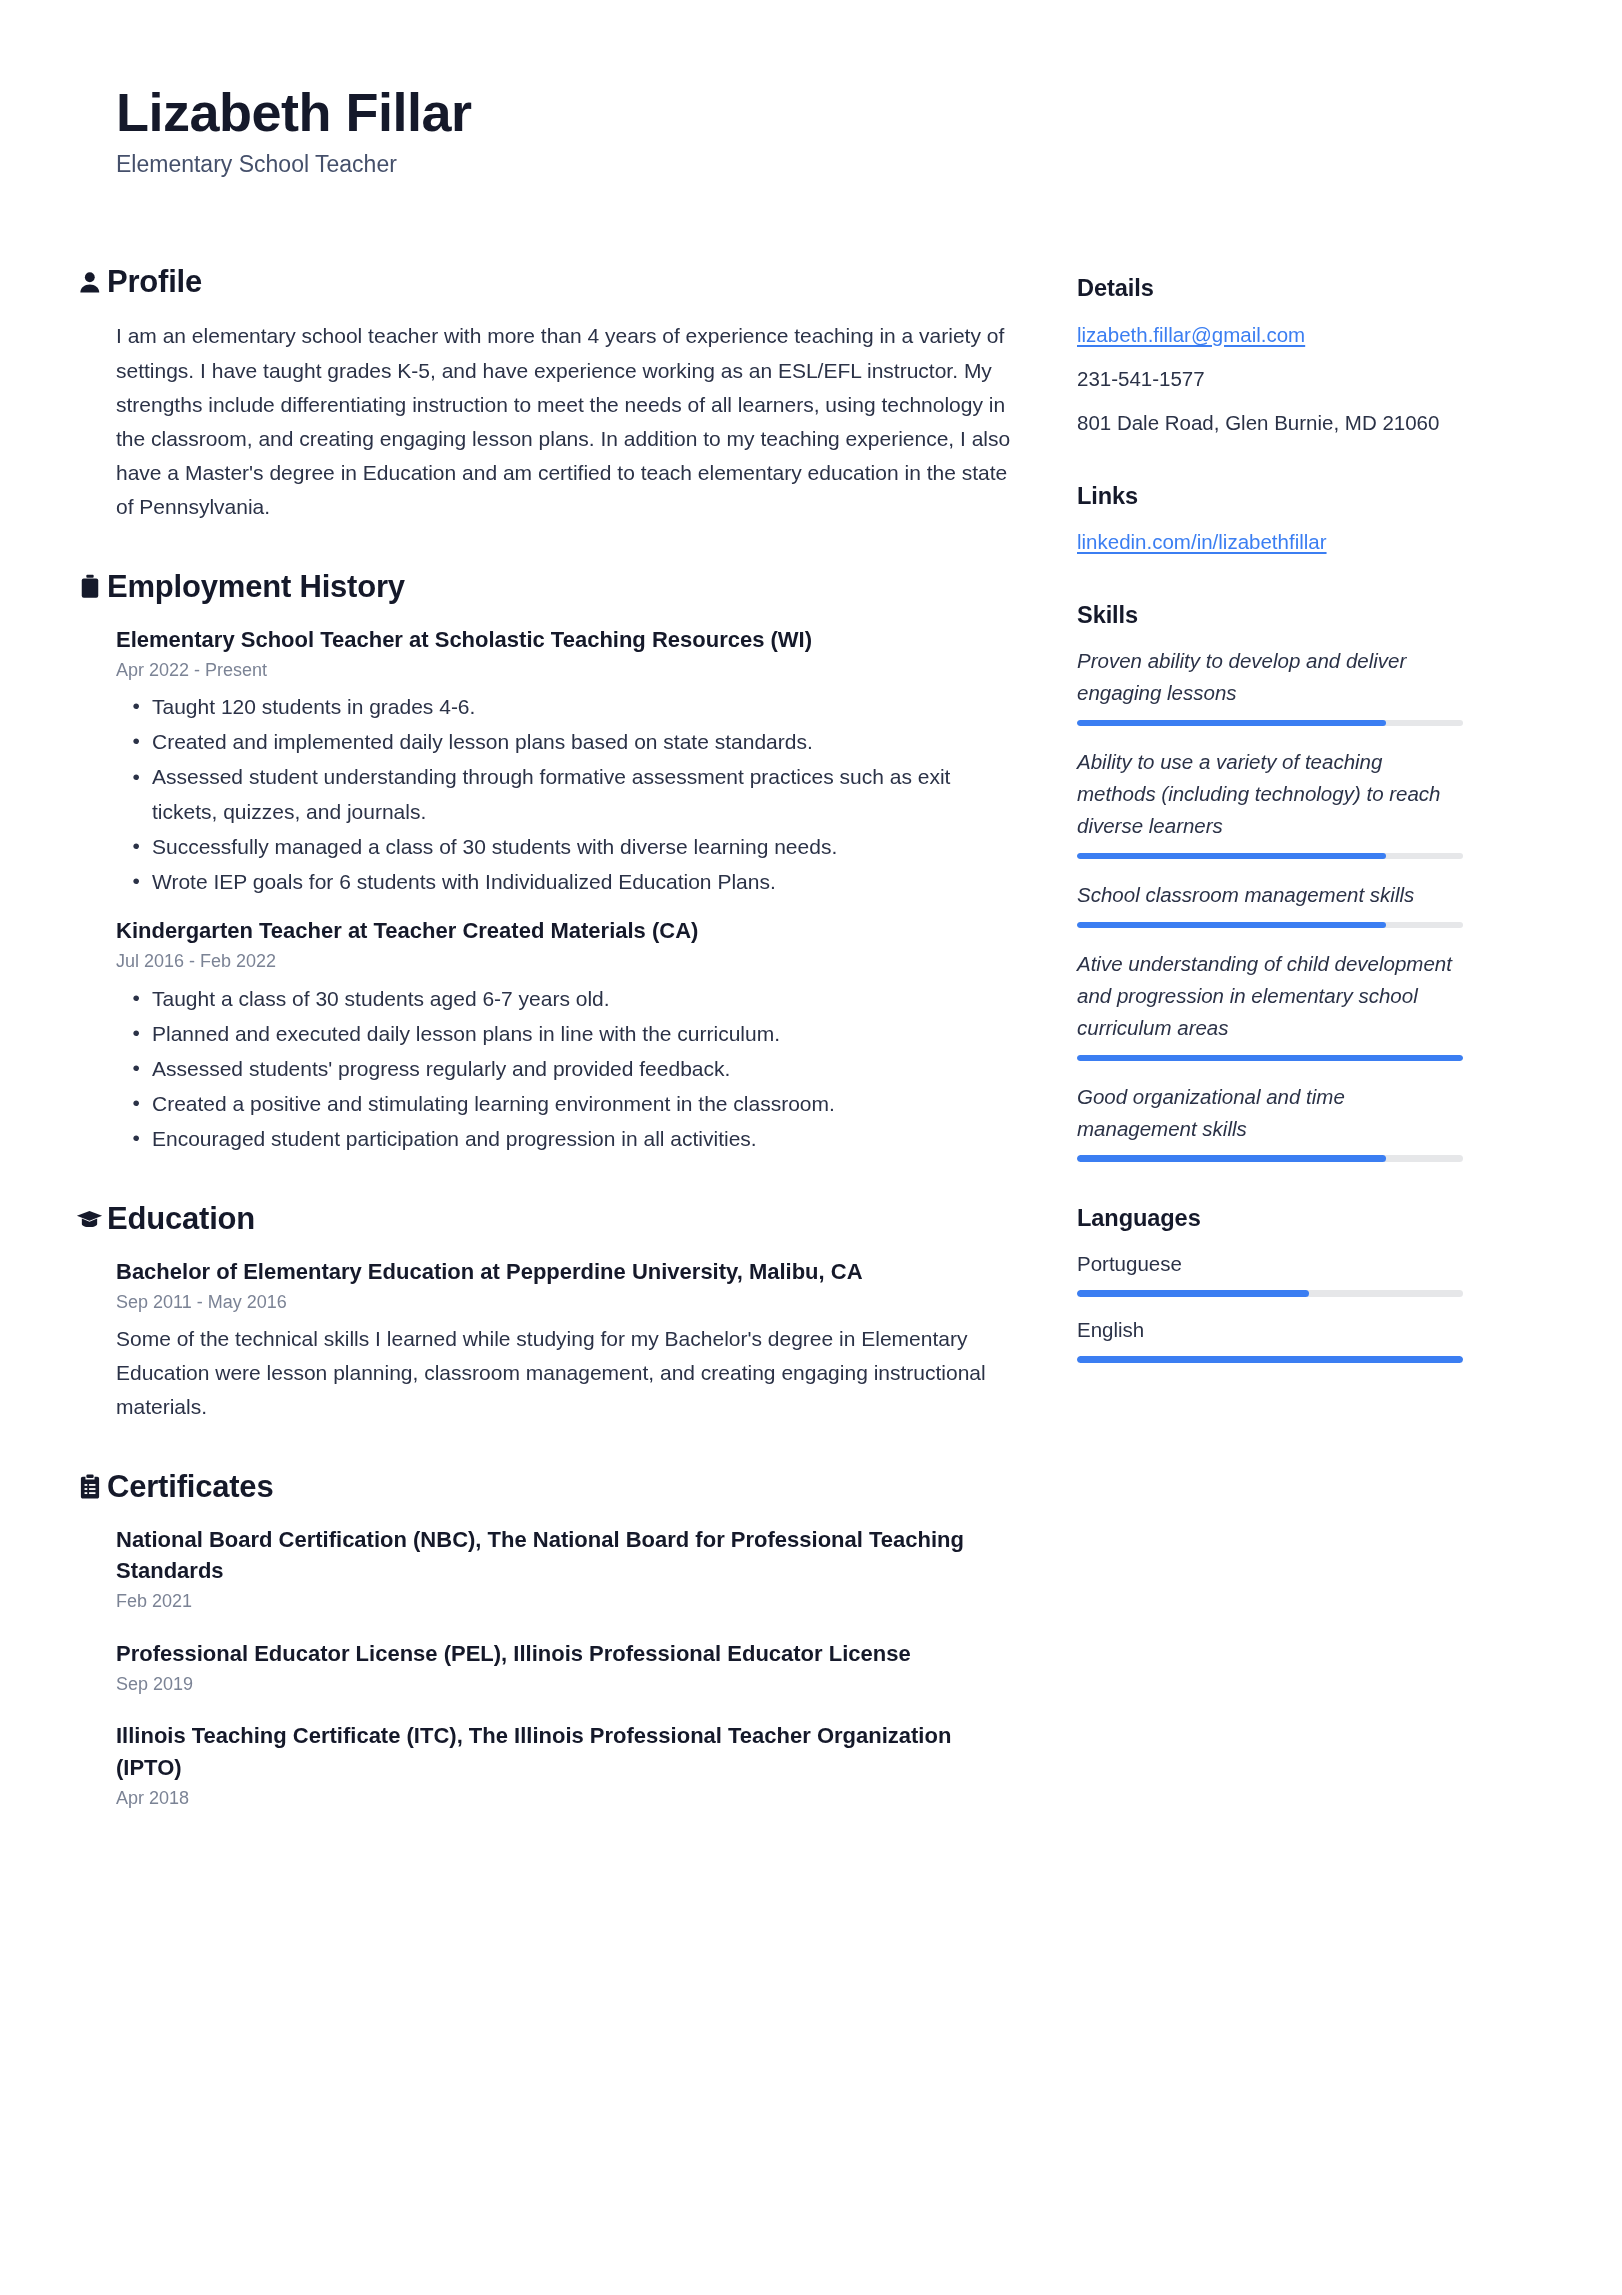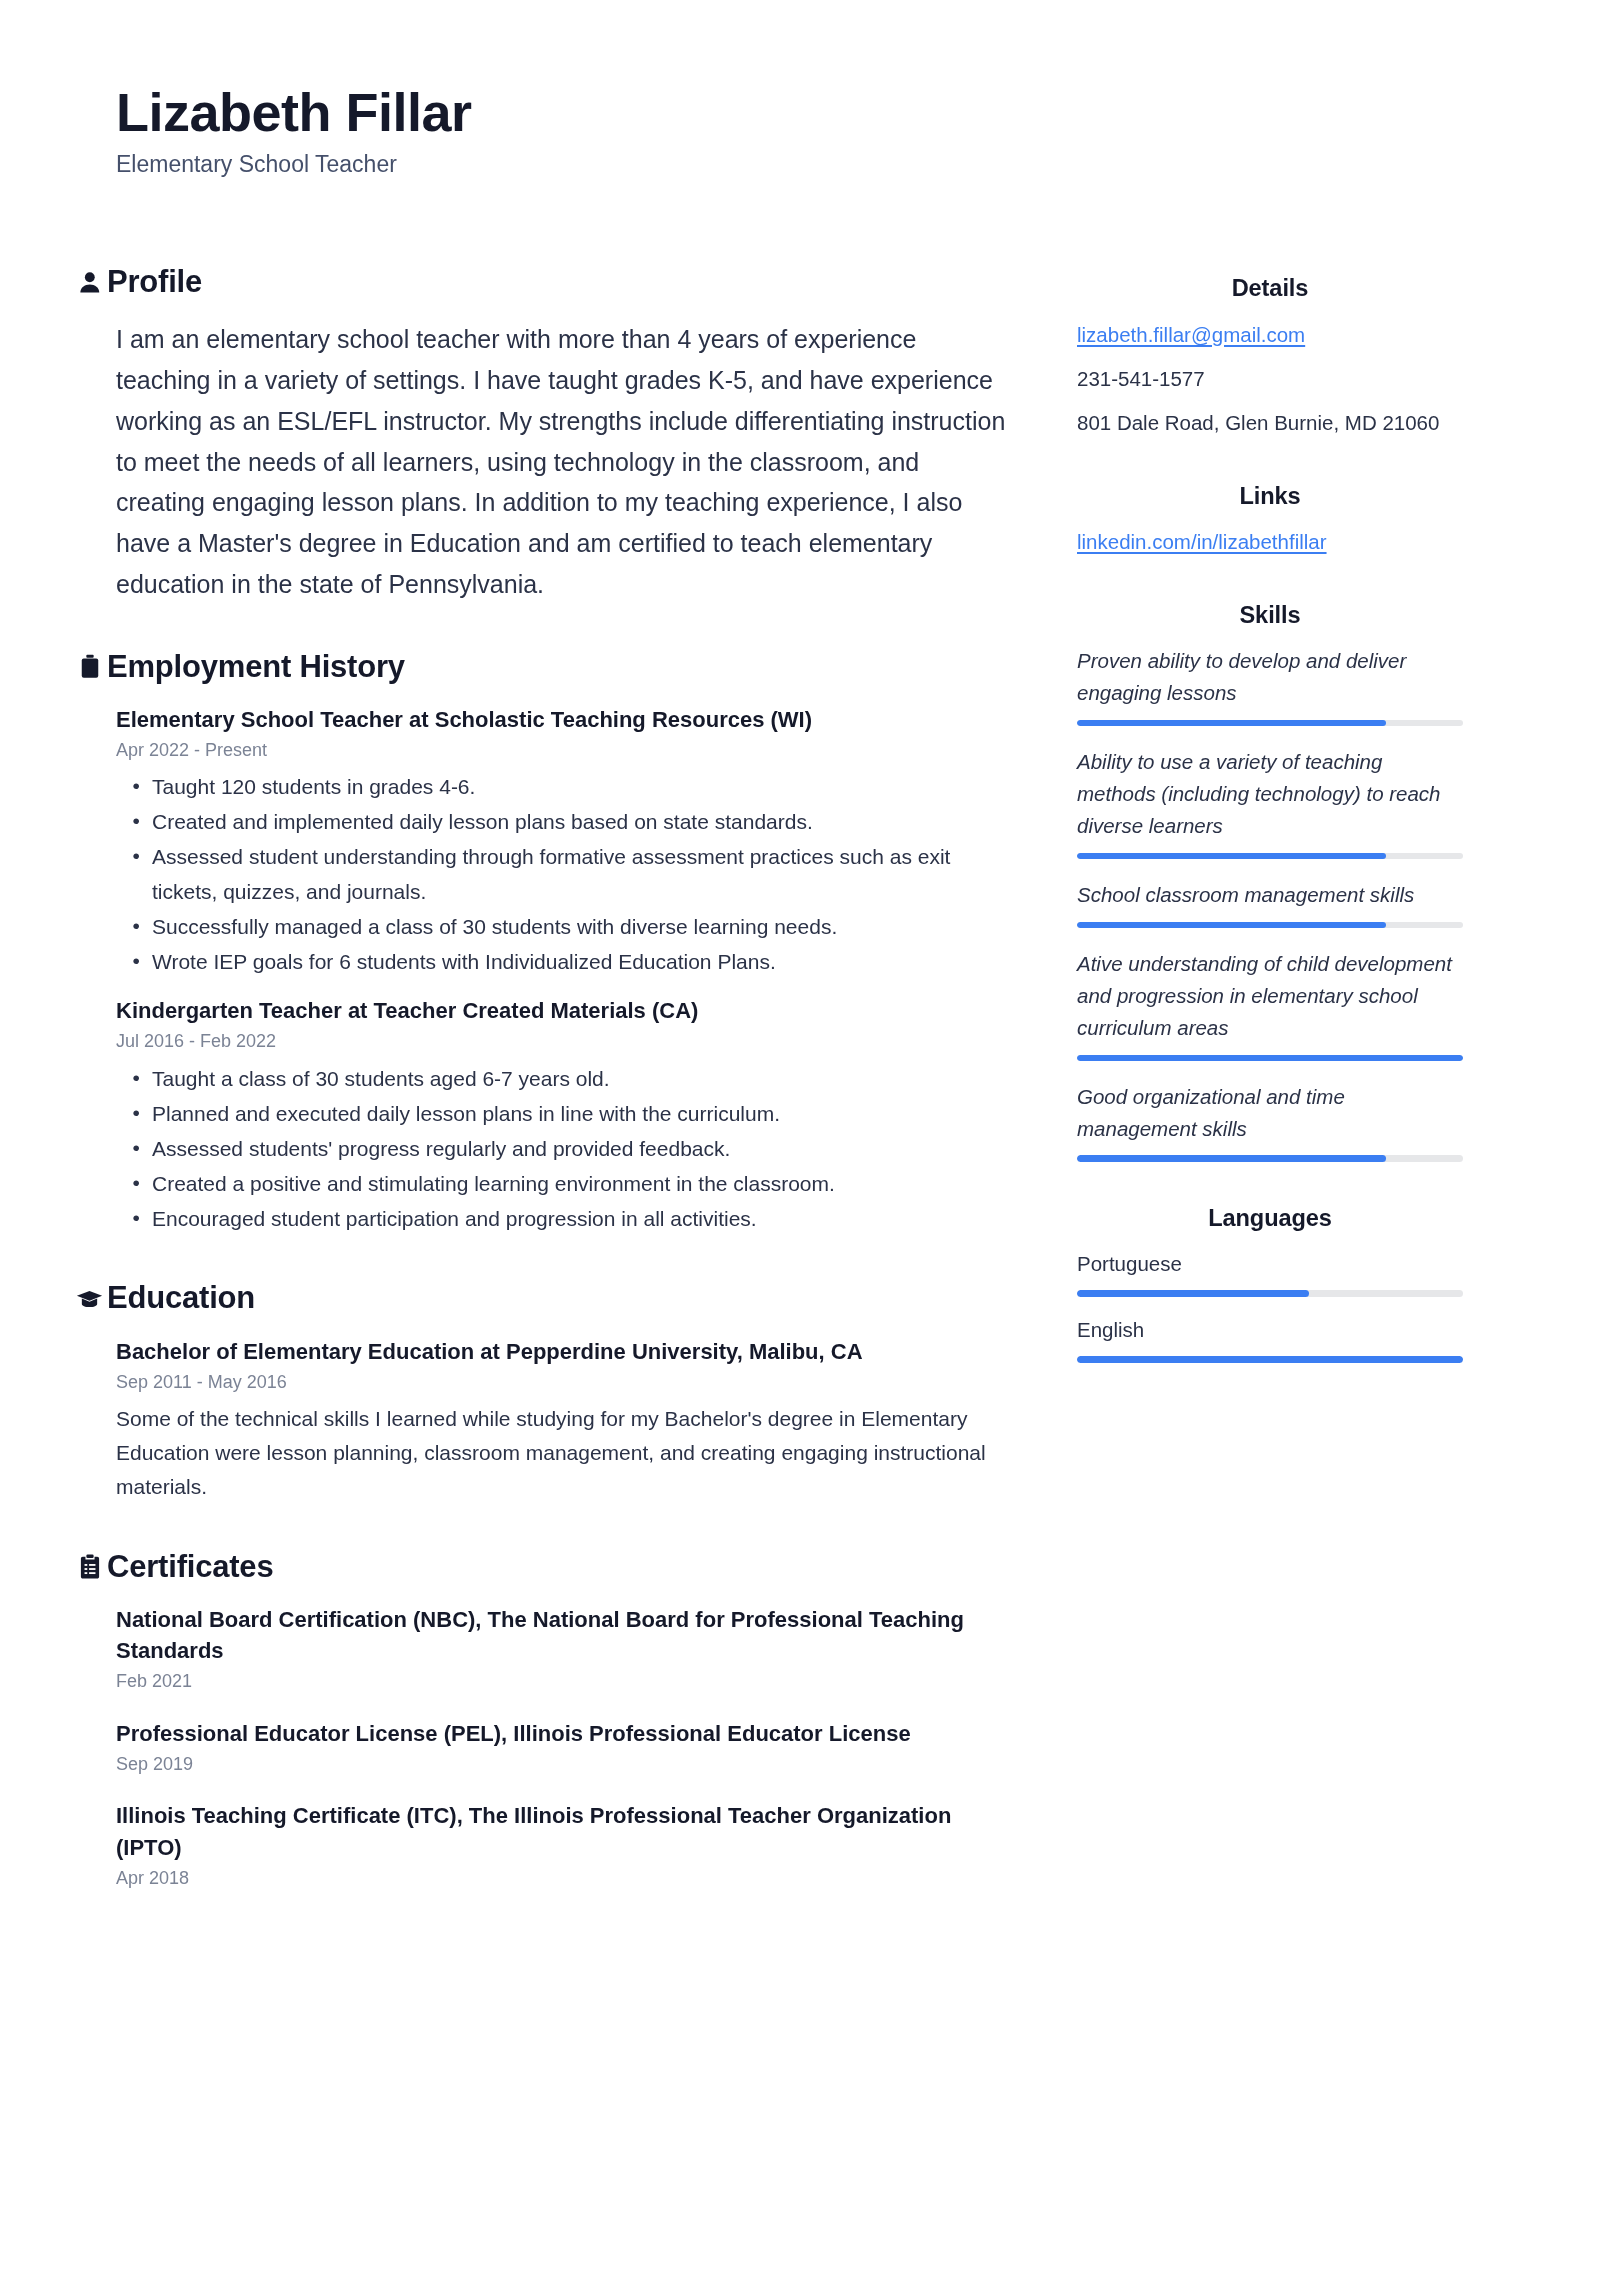--- a/index.html
+++ b/index.html
@@ -76,21 +76,21 @@
   .section-title {
     font-size: 31px;
     font-weight: 700;
     color: #15192a;
     letter-spacing: -0.2px;
     line-height: 1.1;
   }
 
   
   .para {
-    font-size: 25px;
+    font-size: 21px;
     line-height: 1.63;
     color: #2b3247;
   }
 
   .entry { margin-bottom: 16.4px; }
 
   .entry-title {
     font-size: 22px;
     font-weight: 700;
     color: #15192a;
@@ -141,21 +141,20 @@
   
   .side-section { margin-bottom: 42px; }
 
   .side-title {
     font-size: 23.6px;
     font-weight: 700;
     color: #15192a;
     margin-bottom: 16.4px;
     letter-spacing: -0.1px;
     line-height: 1.2;
-    text-align: center;
   }
 
   .side-line {
     font-size: 20.5px;
     line-height: 1.58;
     color: #2b3247;
     margin-bottom: 11.8px;
   }
 
   a.side-link {

